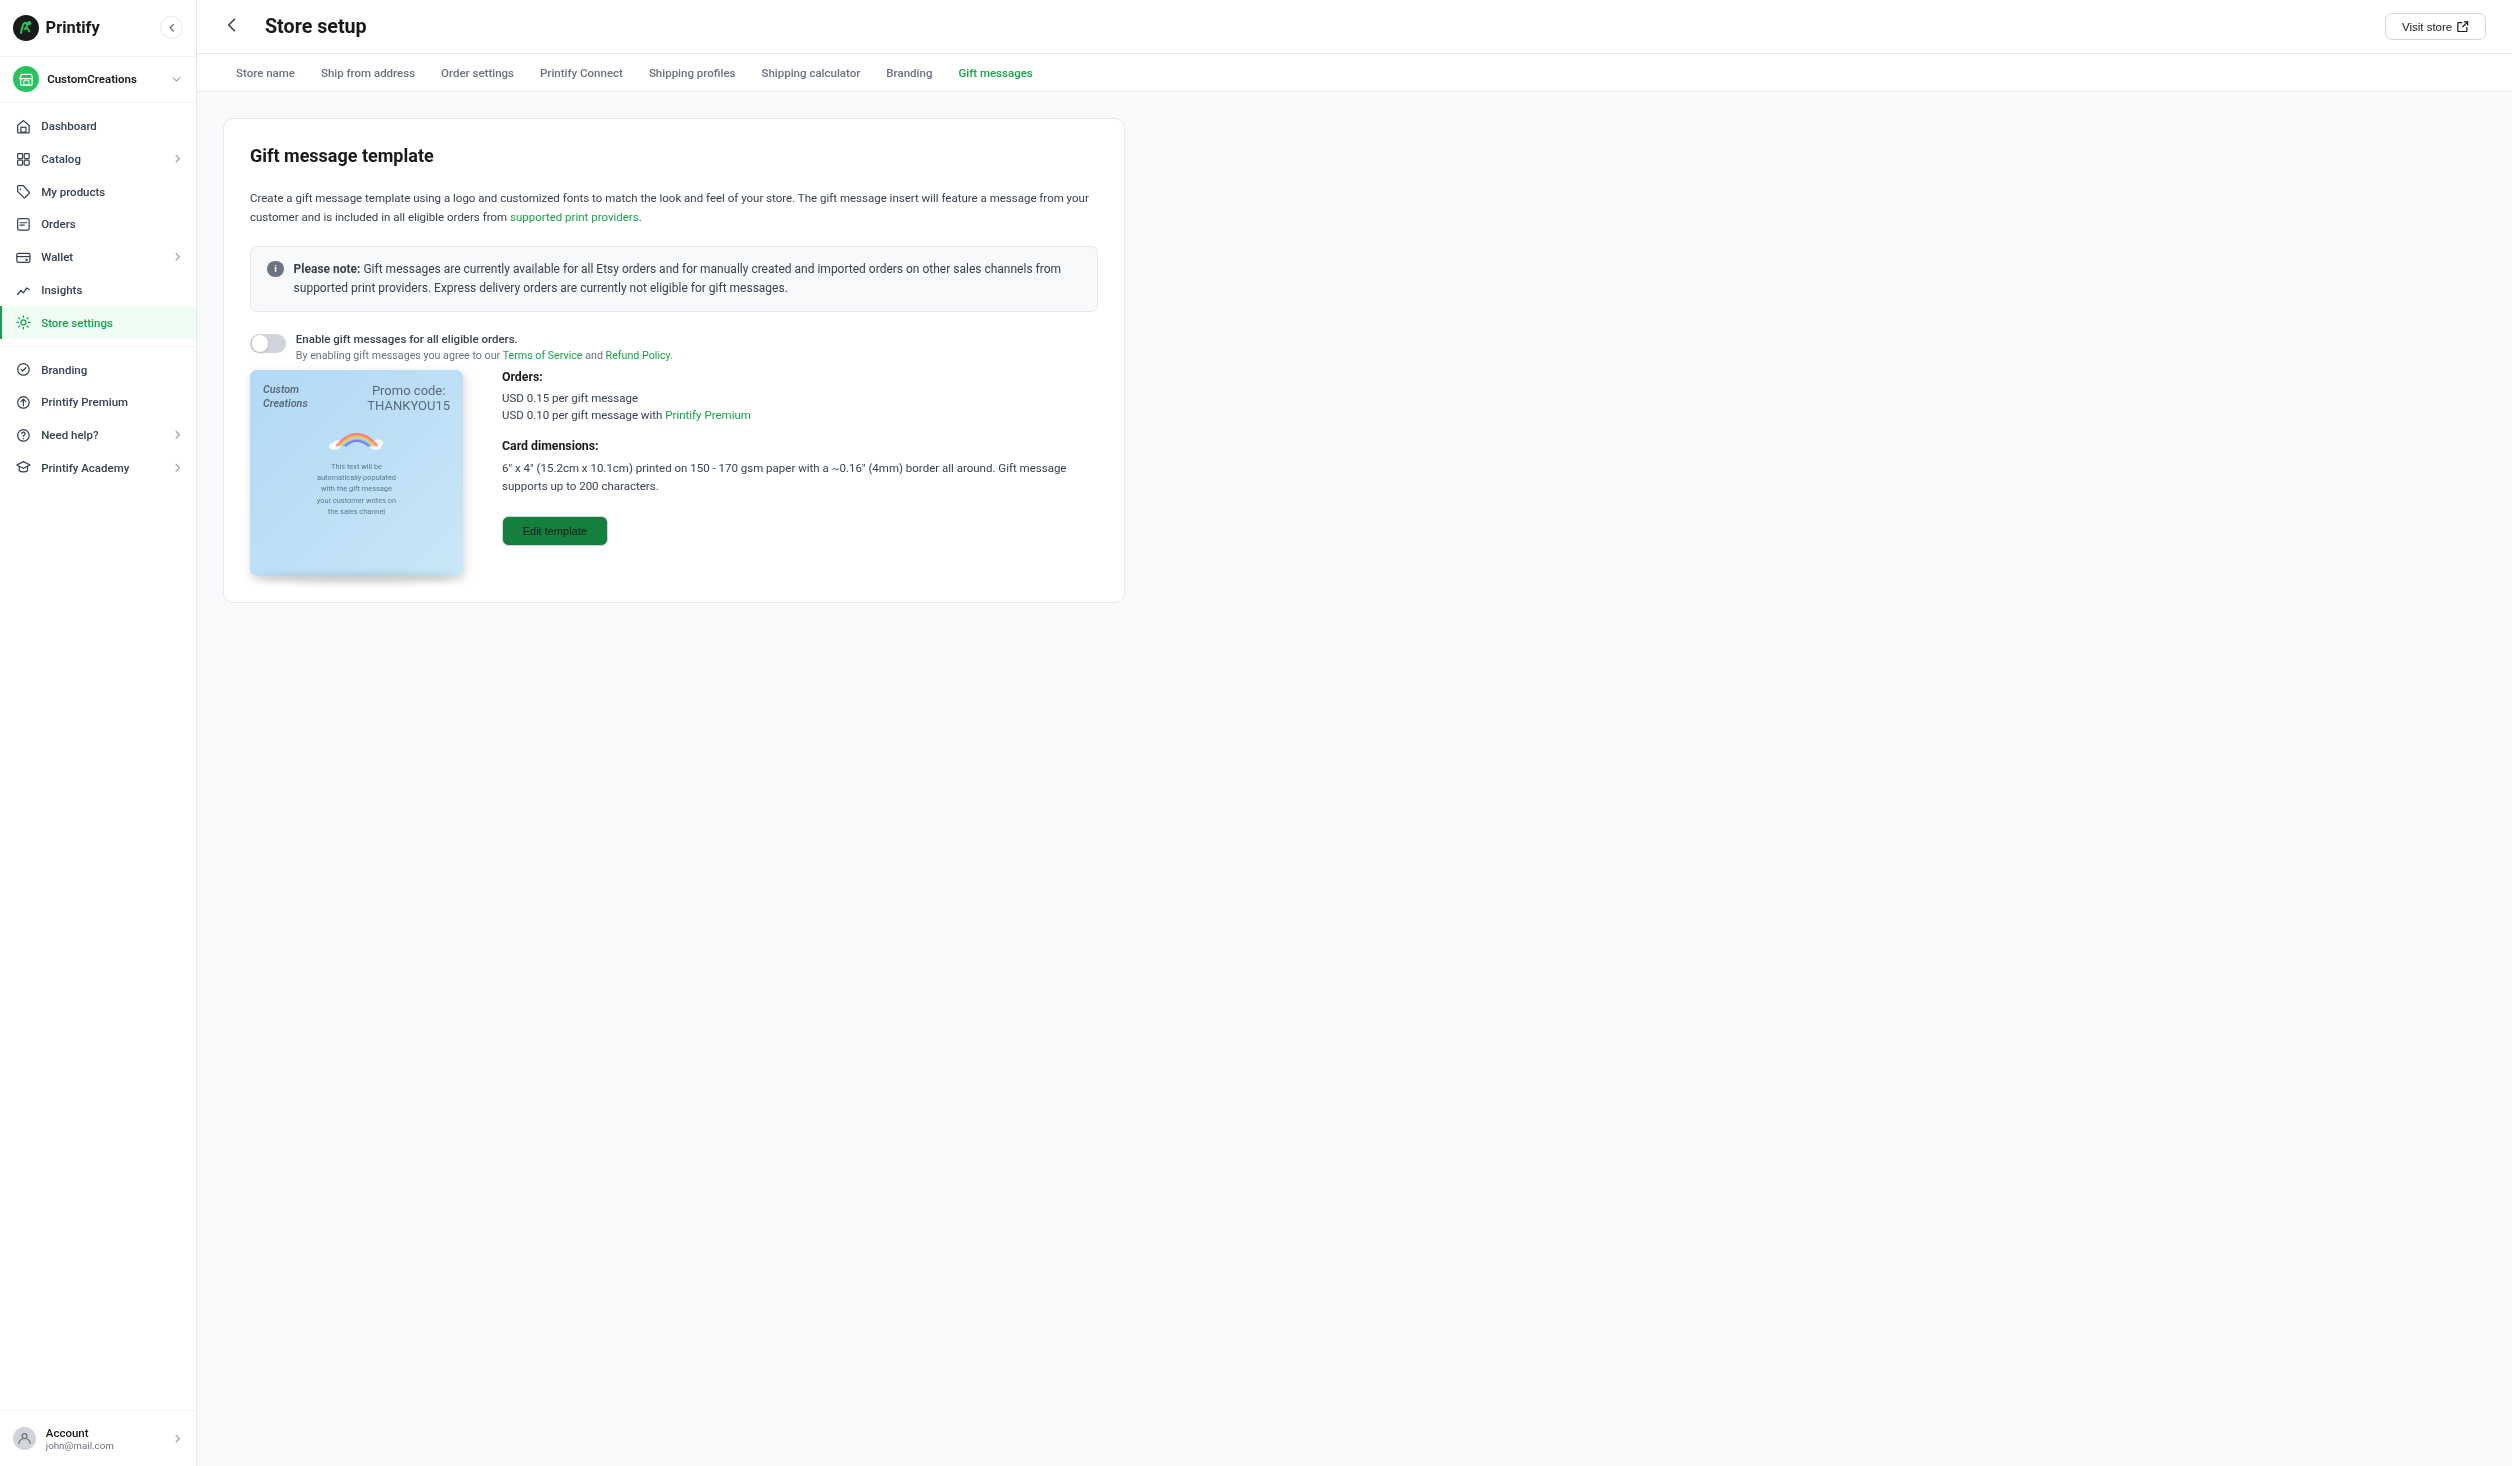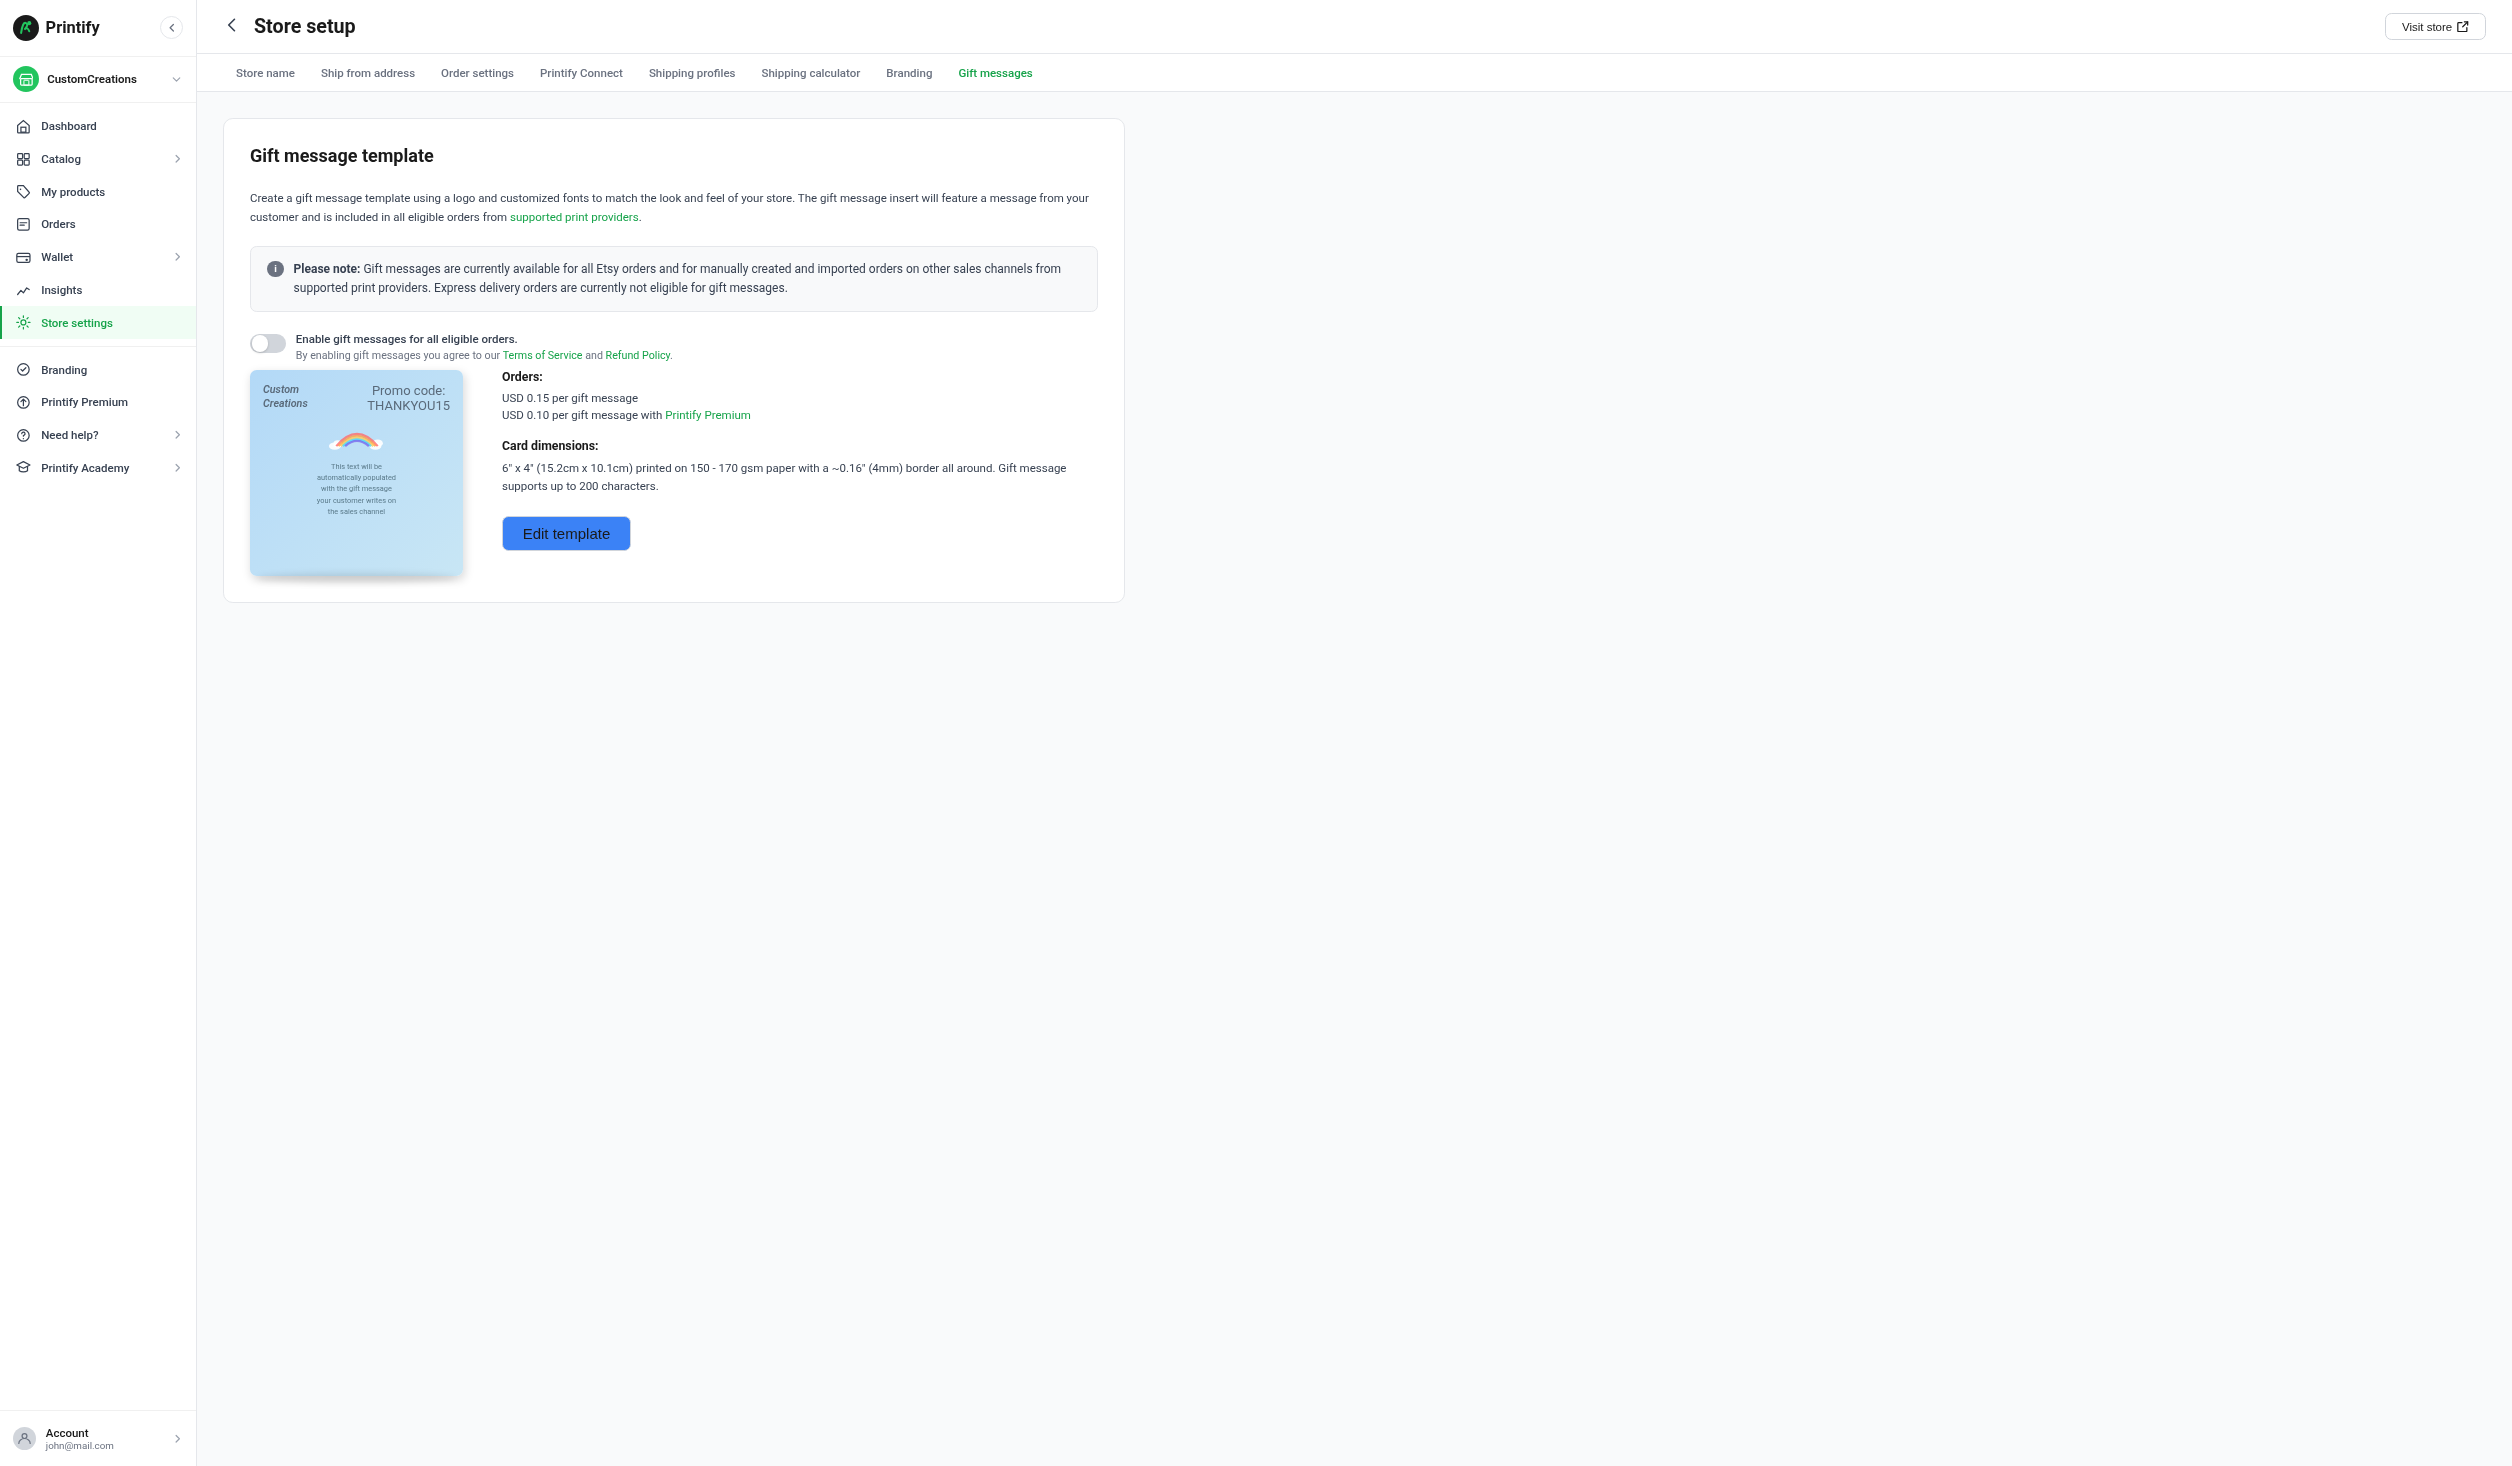--- a/index.html
+++ b/index.html
@@ -184,21 +184,21 @@
       display: flex;
       align-items: center;
       justify-content: space-between;
       padding: 13px 26px;
       border-bottom: 0.8px solid #e5e7eb;
     }
 
     .page-title-row {
       display: flex;
       align-items: center;
-      gap: 13px;
+      gap: 24px;
     }
 
     .back-btn {
       cursor: pointer;
       color: #374151;
       font-size: 16.4px;
       background: none;
       border: none;
     }
 
@@ -451,23 +451,23 @@
       font-size: 11.5px;
       color: #374151;
       line-height: 1.6;
     }
 
     .edit-template-btn {
       margin-top: 19.7px;
       padding: 8.2px 19.7px;
       border: 0.8px solid #d1d5db;
       border-radius: 6.6px;
-      background: #3b82f6;
-      cursor: pointer;
-      font-size: 15px;
+      background: #15803d;
+      cursor: pointer;
+      font-size: 11px;
       font-weight: 500;
       color: #1a1a1a;
     }
   </style>
 </head>
 <body>
 
 <div id="sidebar">
   <div class="sidebar-header">
     <div class="logo-container">

